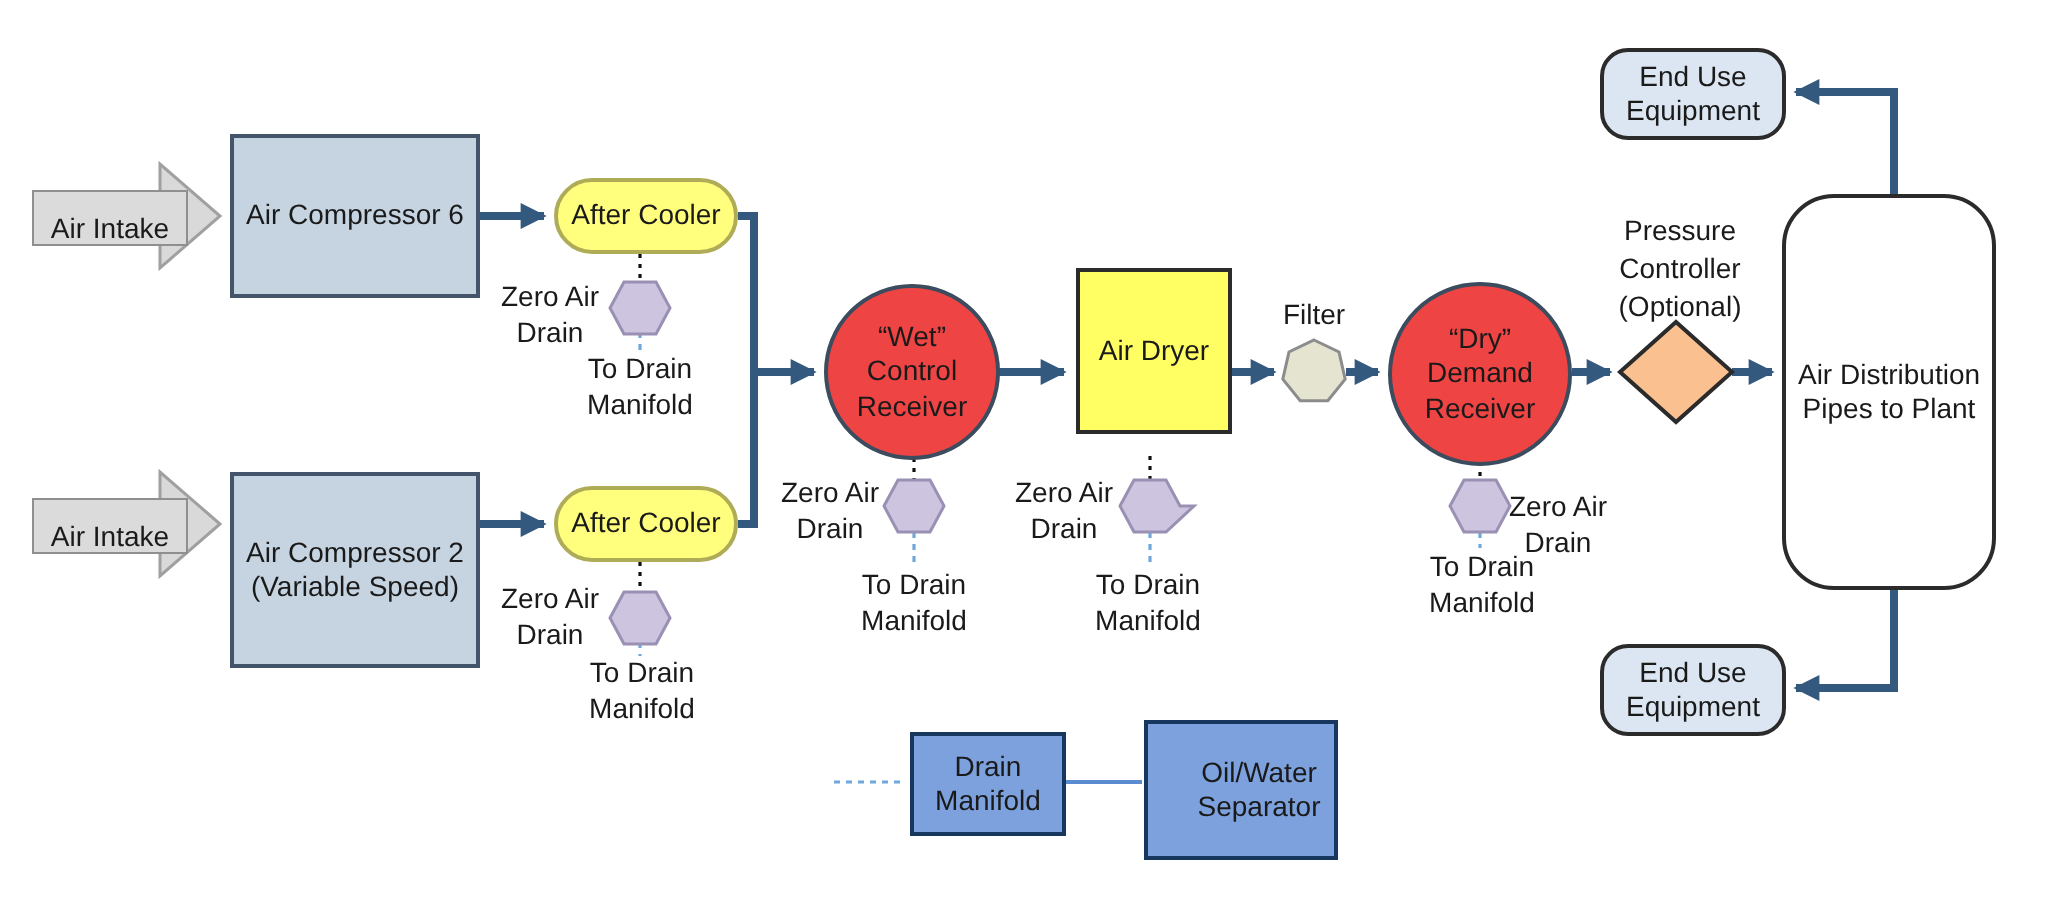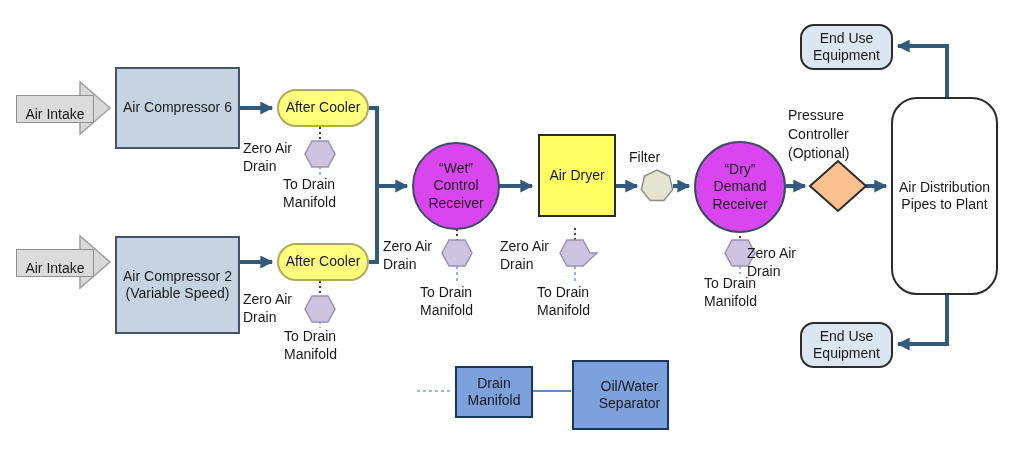--- a/index.html
+++ b/index.html
@@ -4,24 +4,24 @@
 <style>
   html,body{margin:0;padding:0;background:#fff;}
   #canvas{
     position:relative;width:1024px;height:454px;background:#ffffff;
     font-family:"Liberation Sans",sans-serif;color:#1a1a1a;overflow:hidden;
   }
   #wires{position:absolute;left:0;top:0;width:1024px;height:454px;}
   .node{position:absolute;display:flex;align-items:center;justify-content:center;
         text-align:center;box-sizing:border-box;font-size:14px;line-height:1.25;}
   [data-bind]{white-space:pre-line;}
-  .lbl{position:absolute;text-align:left;font-size:14px;line-height:1.28;}
+  .lbl{position:absolute;text-align:center;font-size:14px;line-height:1.28;}
   .comp{background:#C6D4E2;border:2px solid #44546A;}
   .cooler{background:#FFFF7D;border:2px solid #AFAC58;border-radius:20px;}
-  .receiver{background:#d946ef;border:2px solid #3B4C5E;border-radius:50%;}
+  .receiver{background:#ef4444;border:2px solid #3B4C5E;border-radius:50%;}
   .dryer{background:#FFFF63;border:2px solid #2B2B2B;}
   .dist{background:#FFFFFF;border:2px solid #2B2B2B;border-radius:26px;}
   .enduse{background:#DCE6F2;border:2px solid #2B2B2B;border-radius:14px;}
   .manifold{background:#7CA1DC;border:2px solid #17375E;}
   .intakelbl{background:#DBDBDB;border:1px solid #8F8F8F;font-size:14px;
              display:flex;align-items:flex-end;justify-content:center;}
 </style>
 </head>
 <body>
 

